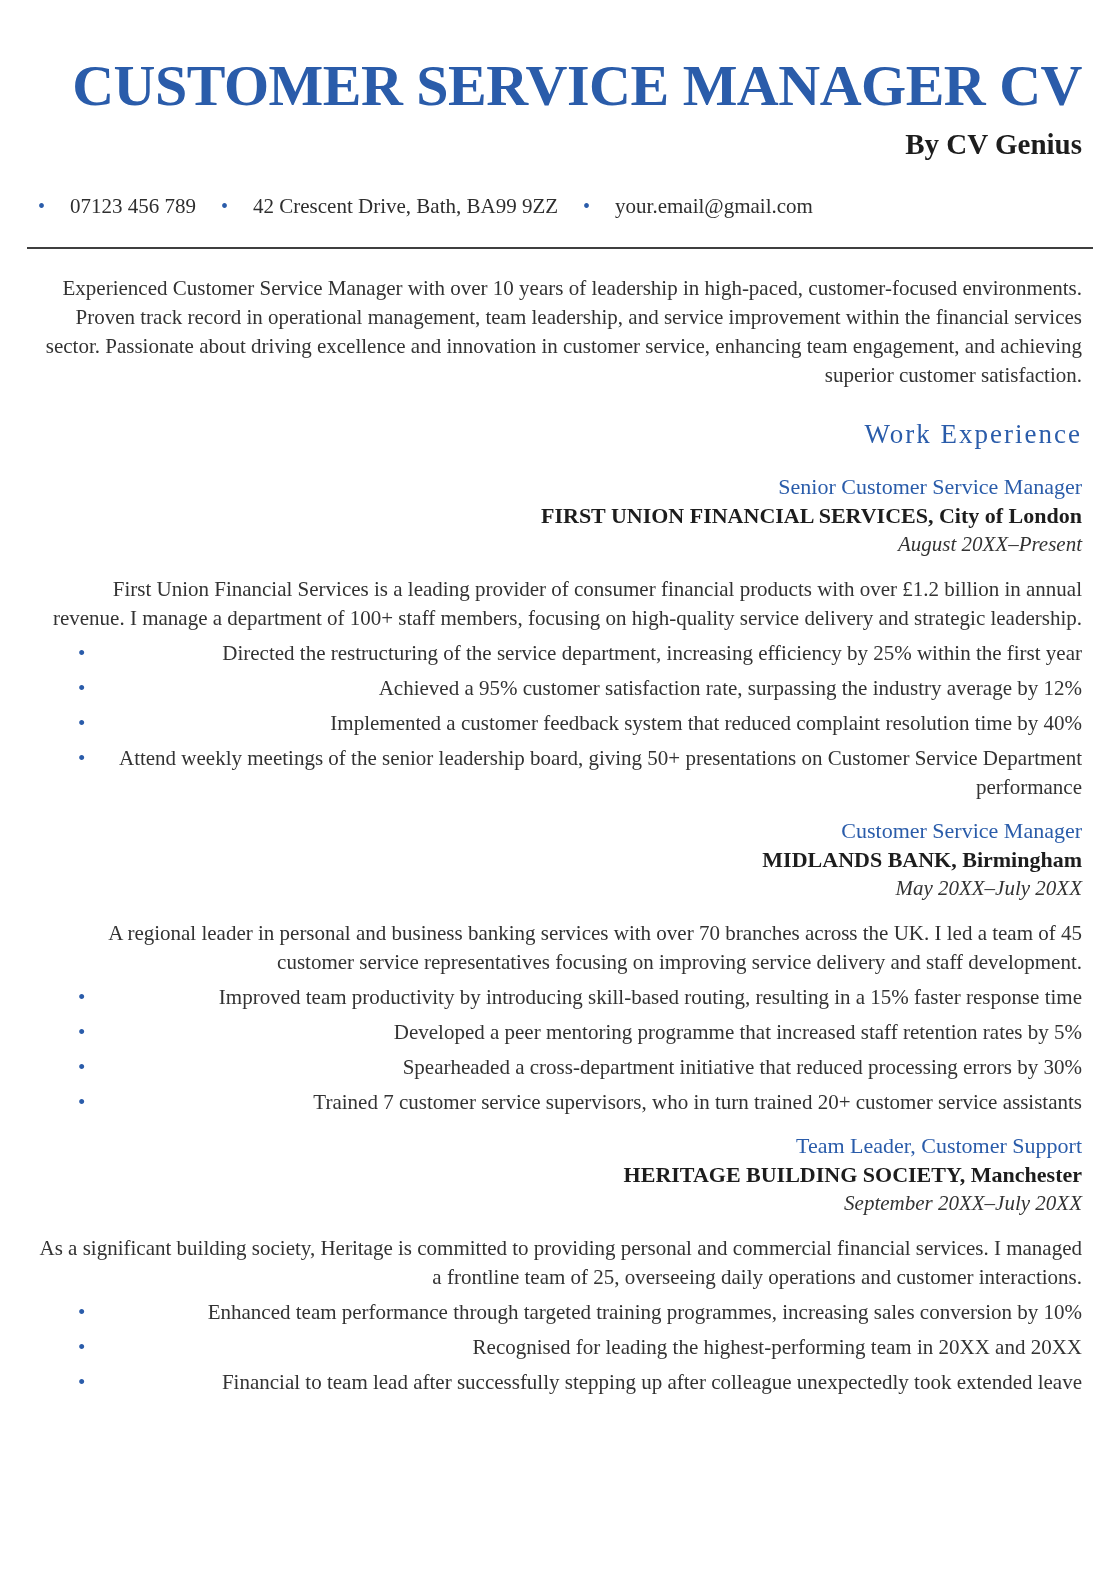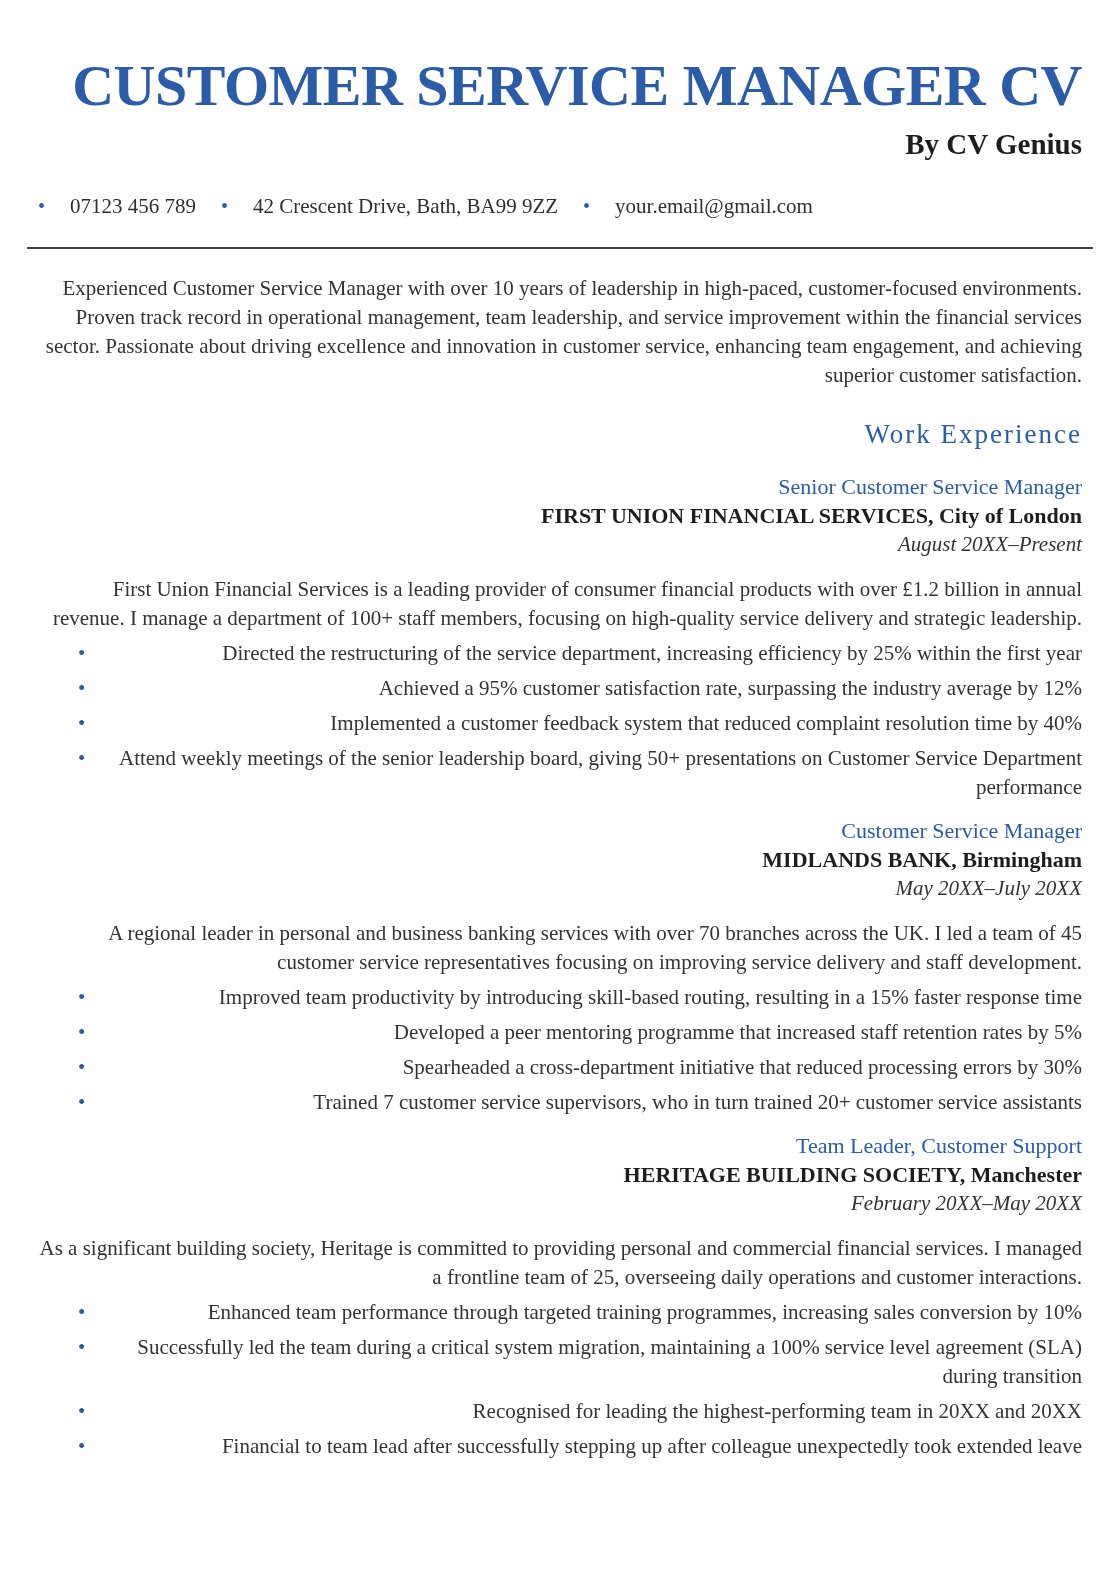--- a/index.html
+++ b/index.html
@@ -171,24 +171,23 @@
         <li>Improved team productivity by introducing skill-based routing, resulting in a 15% faster response time</li>
         <li>Developed a peer mentoring programme that increased staff retention rates by 5%</li>
         <li>Spearheaded a cross-department initiative that reduced processing errors by 30%</li>
         <li>Trained 7 customer service supervisors, who in turn trained 20+ customer service assistants</li>
       </ul>
     </article>
 
     <article class="job">
       <h3 class="job-title">Team Leader, Customer Support</h3>
       <p class="job-company">HERITAGE BUILDING SOCIETY, Manchester</p>
-      <p class="job-dates">February 20XX–May 20XX</p>
+      <p class="job-dates">September 20XX–July 20XX</p>
       <p class="job-desc">As a significant building society, Heritage is committed to providing personal and commercial financial services. I managed a frontline team of 25, overseeing daily operations and customer interactions.</p>
       <ul class="job-bullets">
         <li>Enhanced team performance through targeted training programmes, increasing sales conversion by 10%</li>
-        <li>Successfully led the team during a critical system migration, maintaining a 100% service level agreement (SLA) during transition</li>
         <li>Recognised for leading the highest-performing team in 20XX and 20XX</li>
         <li>Financial to team lead after successfully stepping up after colleague unexpectedly took extended leave</li>
       </ul>
     </article>
 
   </div>
 </div>
 
 </body></html>

